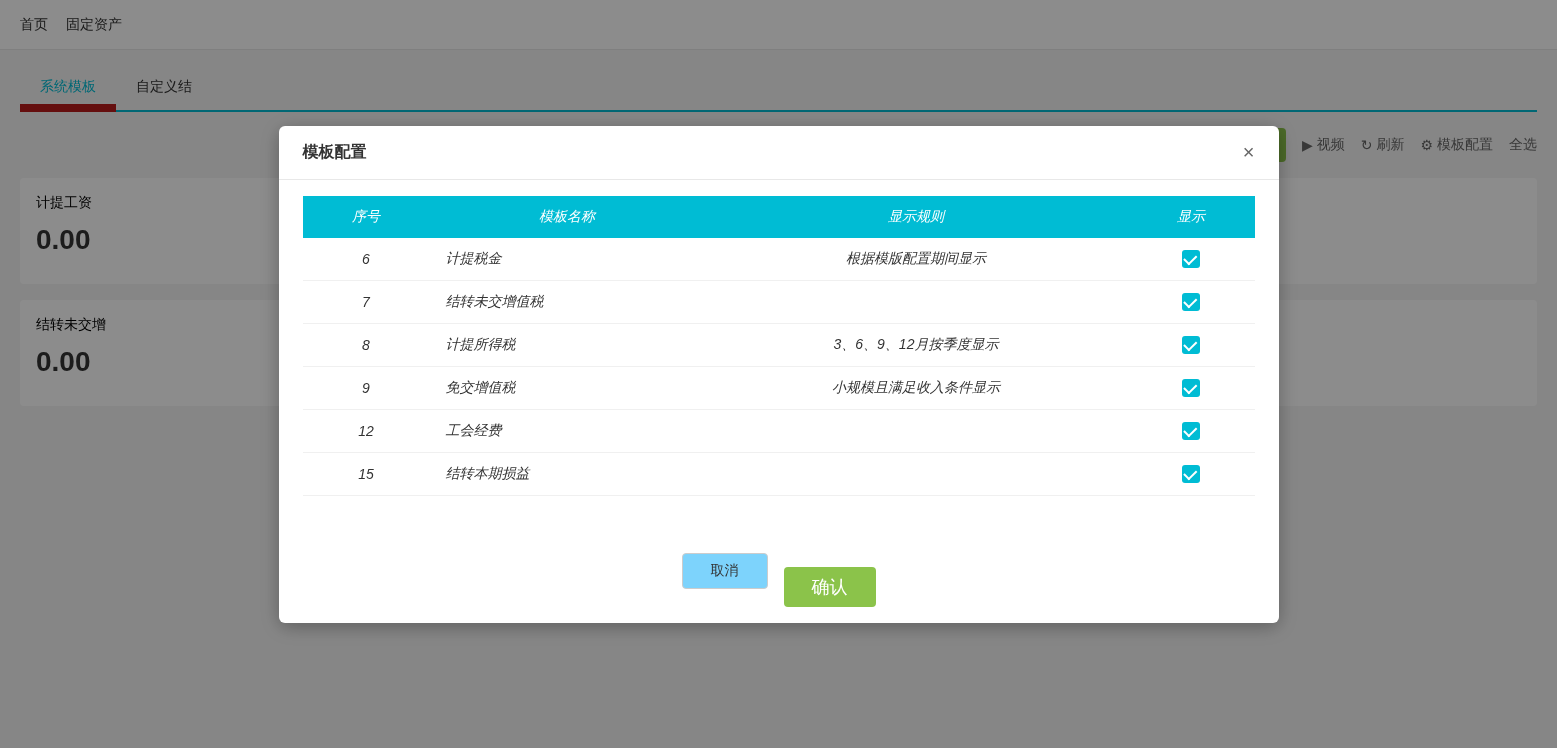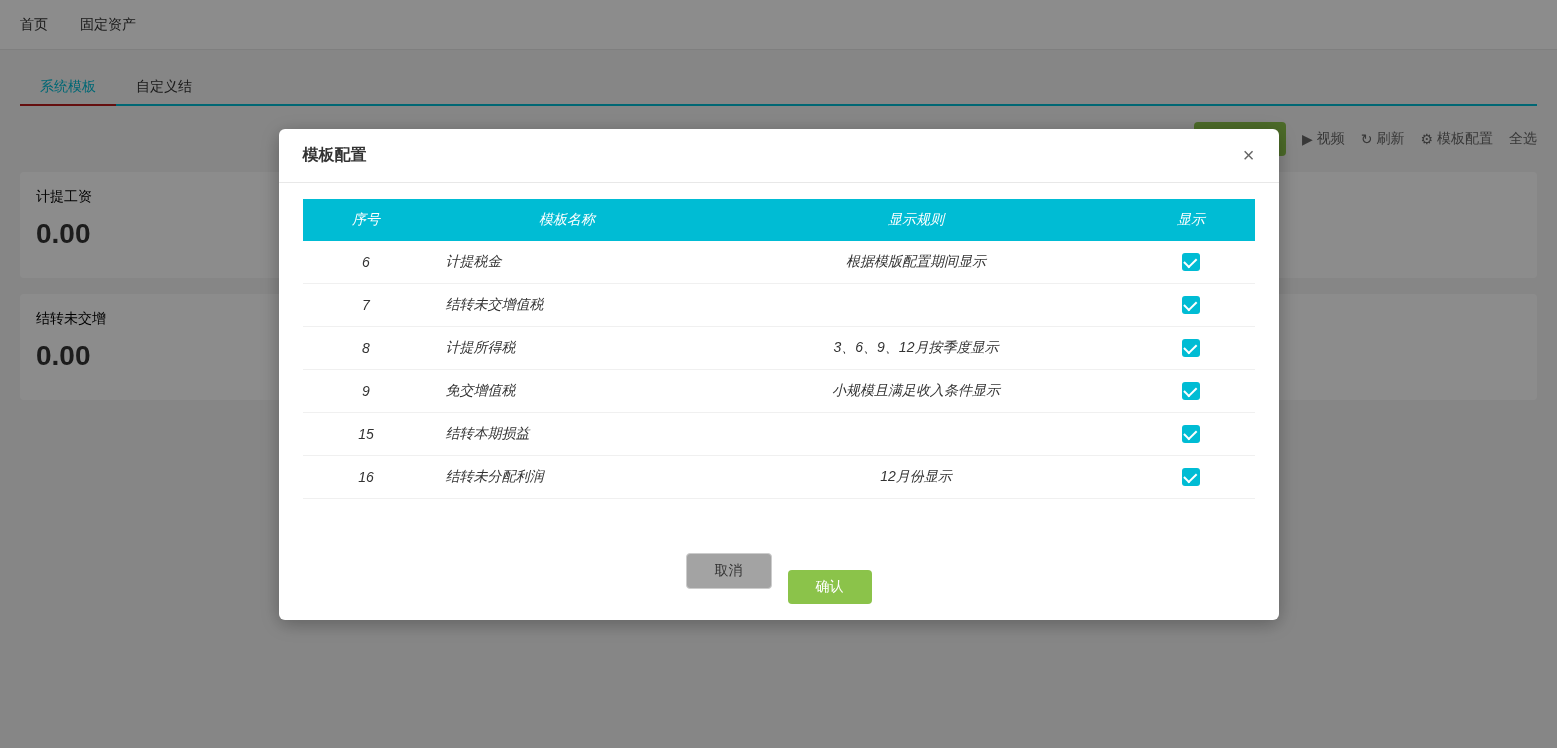--- a/index.html
+++ b/index.html
@@ -20,21 +20,21 @@
       background: #f5f5f5;
     }
 
     .top-nav {
       background: #fff;
       height: 50px;
       display: flex;
       align-items: center;
       padding: 0 20px;
       border-bottom: 1px solid #e8e8e8;
-      gap: 32px;
+      gap: 18px;
     }
 
     .top-nav-item {
       color: #333;
       font-size: 14px;
       cursor: pointer;
     }
 
     .content-area {
       padding: 20px;
@@ -47,21 +47,21 @@
     }
 
     .tab-item {
       padding: 8px 20px;
       cursor: pointer;
       color: #333;
     }
 
     .tab-item.active {
       color: #00bcd4;
-      border-bottom: 2px solid #b91c1c;
+      border-bottom: 8px solid #b91c1c;
       margin-bottom: -2px;
     }
 
     .action-bar {
       display: flex;
       justify-content: flex-end;
       align-items: center;
       gap: 16px;
       margin-bottom: 16px;
     }
@@ -213,34 +213,34 @@
       display: inline-flex;
       align-items: center;
       justify-content: center;
       cursor: pointer;
     }
 
     .btn-cancel {
       padding: 8px 28px;
       border: 1px solid #ccc;
       border-radius: 4px;
-      background: #a3a3a3;
+      background: #7dd3fc;
       color: #333;
       cursor: pointer;
       font-size: 14px;
     }
 
     .btn-confirm {
       padding: 8px 28px;
       border: none;
       border-radius: 4px;
       background: #8bc34a;
       color: #fff;
       cursor: pointer;
-      font-size: 14px;
+      font-size: 18px;
       margin-top: 31px;
     }
 
     
     .modal-body::-webkit-scrollbar {
       width: 6px;
     }
     .modal-body::-webkit-scrollbar-track {
       background: #f1f1f1;
     }
@@ -324,31 +324,31 @@
               <td class="rule-col">3、6、9、12月按季度显示</td>
               <td><span class="checkbox-checked"></span></td>
             </tr>
             <tr>
               <td>9</td>
               <td class="name-col">免交增值税</td>
               <td class="rule-col">小规模且满足收入条件显示</td>
               <td><span class="checkbox-checked"></span></td>
             </tr>
             <tr>
+              <td>12</td>
+              <td class="name-col">工会经费</td>
+              <td class="rule-col"></td>
+              <td><span class="checkbox-checked"></span></td>
+            </tr>
+            <tr>
               <td>15</td>
               <td class="name-col">结转本期损益</td>
               <td class="rule-col"></td>
               <td><span class="checkbox-checked"></span></td>
             </tr>
-            <tr>
-              <td>16</td>
-              <td class="name-col">结转未分配利润</td>
-              <td class="rule-col">12月份显示</td>
-              <td><span class="checkbox-checked"></span></td>
-            </tr>
           </tbody>
       </table>
     </div>
     <div class="modal-footer">
       <button class="btn-cancel">取消</button>
       <button class="btn-confirm">确认</button>
     </div>
   </div>
 </div>
 

